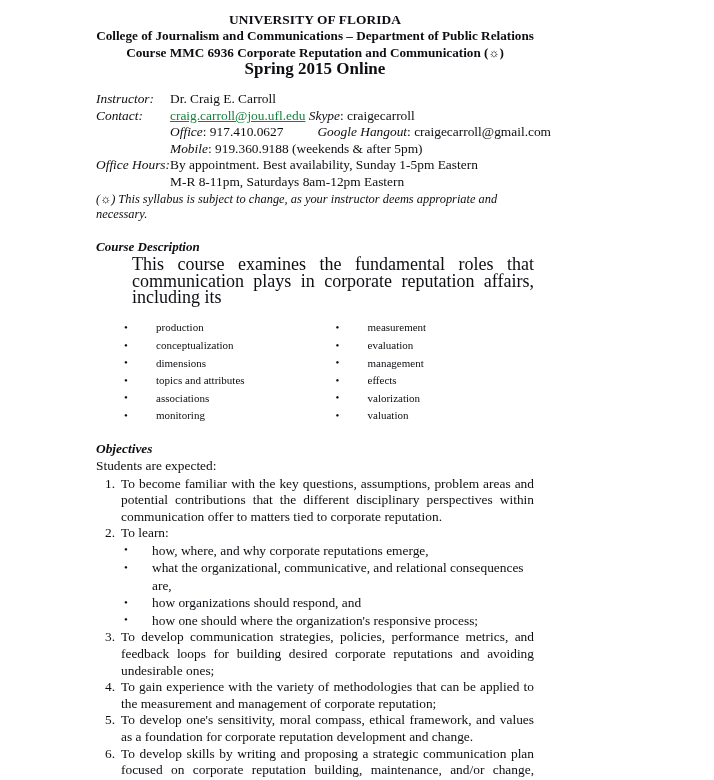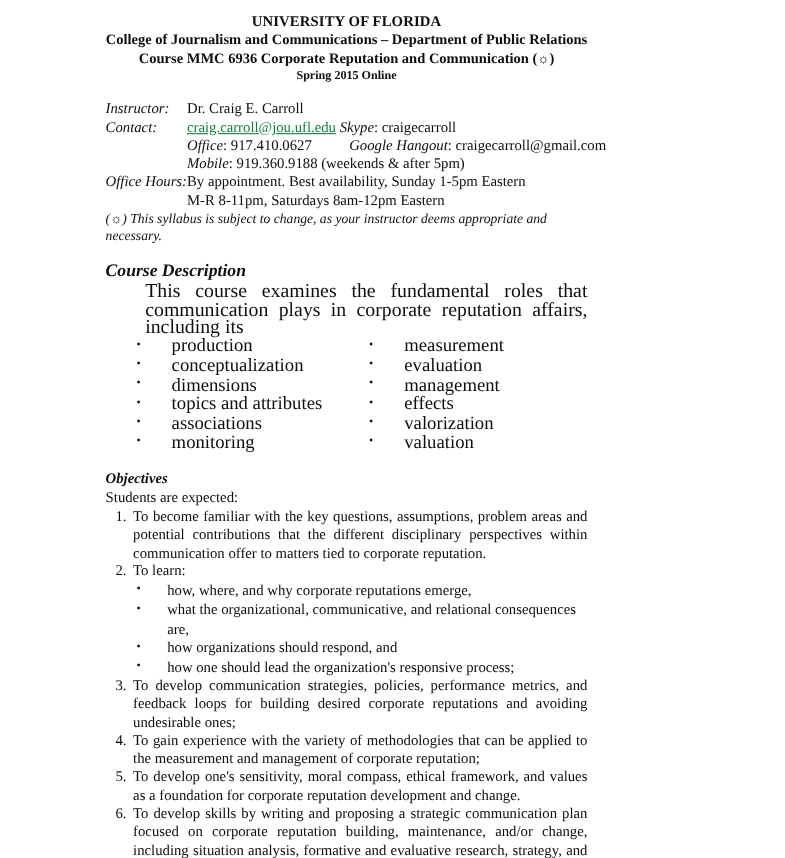--- a/index.html
+++ b/index.html
@@ -25,21 +25,21 @@
   
   .title-block {
     text-align: center;
     font-weight: bold;
     font-size: 13.2px;
     line-height: 16.3px;
   }
   .title-line-1 { font-size: 13.4px; letter-spacing: .1px; }
   .title-line-2 { font-size: 13.2px; }
   .title-line-3 { font-size: 13.2px; }
-  .title-line-4 { font-size: 11px; }
+  .title-line-4 { font-size: 17px; }
   .sun-glyph { font-weight: normal; font-size: 12px; }
 
   
   .info-table {
     margin-top: 14px;
     width: 100%;
     border-collapse: collapse;
     font-size: 13.4px;
     line-height: 16.5px;
   }
@@ -63,37 +63,37 @@
     font-style: italic;
     font-size: 12.4px;
     line-height: 15px;
   }
 
   
   .sec-head {
     margin-top: 17px;
     font-weight: bold;
     font-style: italic;
-    font-size: 16px;
+    font-size: 13px;
     line-height: 16px;
   }
   .body-par {
     margin-top: 1px;
     font-size: 18px;
     line-height: 16.4px;
     text-align: justify;
     text-justify: inter-word;
     margin-left: 36px;
   }
 
   
   .bullet-cols {
-    margin-top: 0;
+    margin-top: 14px;
     display: flex;
-    font-size: 17px;
+    font-size: 11px;
     line-height: 17.6px;
   }
   .bullet-cols .col { width: 50%; }
   .bullet-cols .col.left { padding-left: 28px; }
   .bullet-cols .col.right { padding-left: 13px; }
   .bl {
     position: relative;
     padding-left: 32px;
   }
   .bl::before {
@@ -251,21 +251,21 @@
     <div class="num-item">
       <span class="num">1.</span><span>To become familiar with the key questions, assumptions, problem areas and potential contributions that the different disciplinary perspectives within communication offer to matters tied to corporate reputation.</span>
     </div>
 
     <div class="num-item no-justify">
       <span class="num">2.</span><span>To learn:</span>
       <div class="sub-list">
         <div class="sub-item">how, where, and why corporate reputations emerge,</div>
         <div class="sub-item">what the organizational, communicative, and relational consequences are,</div>
         <div class="sub-item">how organizations should respond, and</div>
-        <div class="sub-item">how one should lead the organization's responsive process;</div>
+        <div class="sub-item">how one should where the organization's responsive process;</div>
       </div>
     </div>
 
     <div class="num-item">
       <span class="num">3.</span><span>To develop communication strategies, policies, performance metrics, and feedback loops for building desired corporate reputations and avoiding undesirable ones;</span>
     </div>
 
     <div class="num-item">
       <span class="num">4.</span><span>To gain experience with the variety of methodologies that can be applied to the measurement and management of corporate reputation;</span>
     </div>

